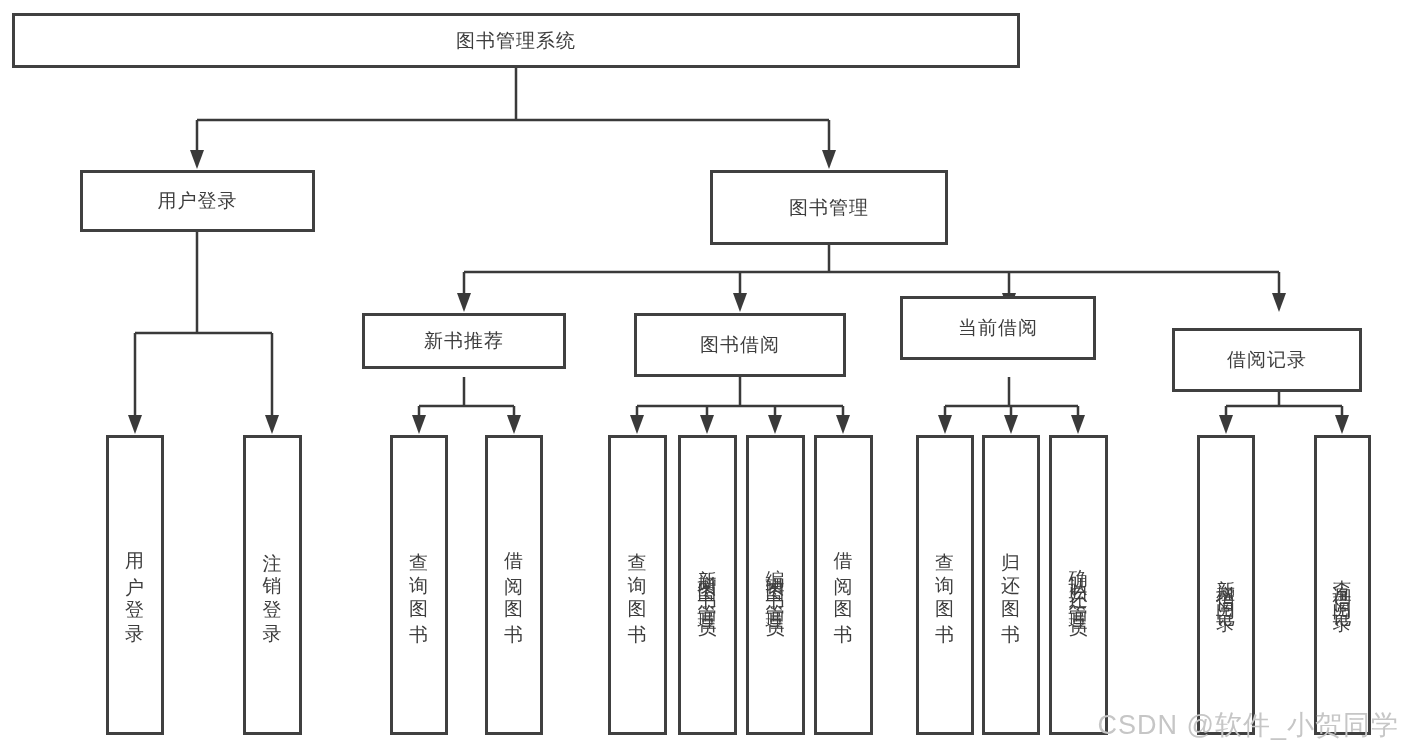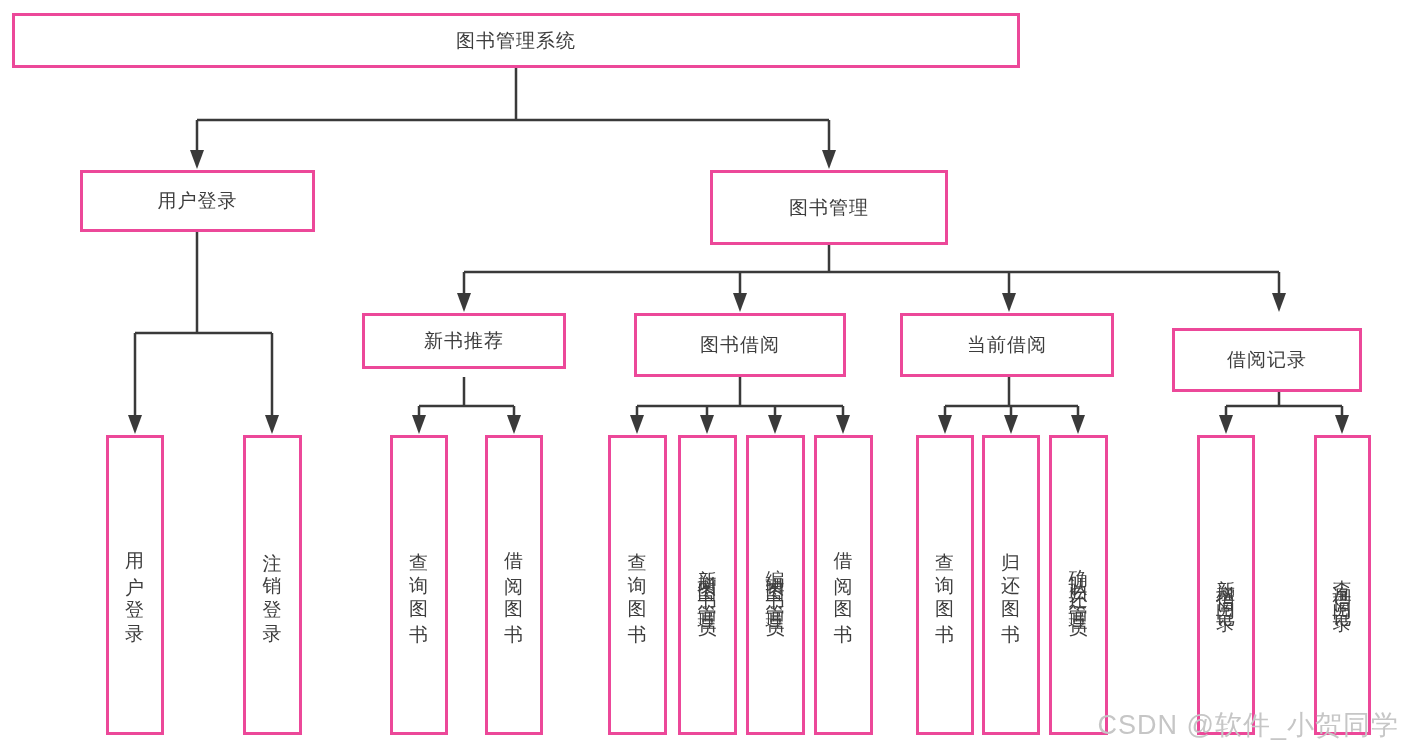--- a/index.html
+++ b/index.html
@@ -20,21 +20,21 @@
     left: 0;
     top: 0;
     width: 1405px;
     height: 747px;
     pointer-events: none;
   }
   .node {
     position: absolute;
     box-sizing: border-box;
     background: #ffffff;
-    border: 3px solid #ec4899;
+    border: 3px solid #404040;
     display: flex;
     align-items: center;
     justify-content: center;
     color: #3d3d3d;
     font-size: 19px;
     letter-spacing: 1px;
     z-index: 2;
   }
   .leaf .vtext {
     writing-mode: vertical-rl;
@@ -112,21 +112,21 @@
   <div class="node" style="left:710px;top:170px;width:238px;height:75px">
     <span>图书管理</span>
   </div>
 
   <div class="node" style="left:362px;top:313px;width:204px;height:56px">
     <span>新书推荐</span>
   </div>
   <div class="node" style="left:634px;top:313px;width:212px;height:64px">
     <span>图书借阅</span>
   </div>
-  <div class="node" style="left:900px;top:313px;width:214px;height:64px">
+  <div class="node" style="left:900px;top:296px;width:196px;height:64px">
     <span>当前借阅</span>
   </div>
   <div class="node" style="left:1172px;top:328px;width:190px;height:64px">
     <span>借阅记录</span>
   </div>
 
   <div class="node leaf" style="left:106px;top:435px;width:58px;height:300px">
     <span class="vtext wide-space">用户登录</span>
   </div>
   <div class="node leaf" style="left:243px;top:435px;width:59px;height:300px">

